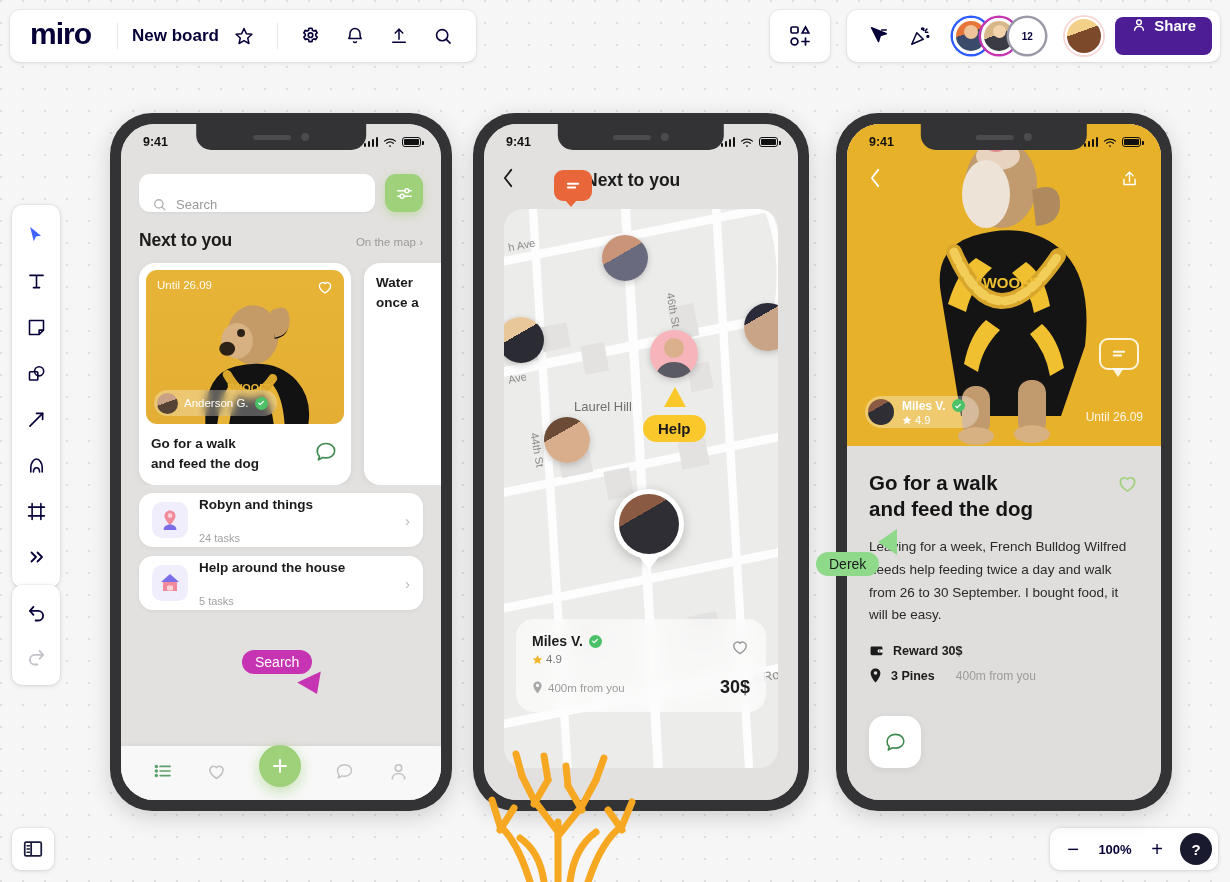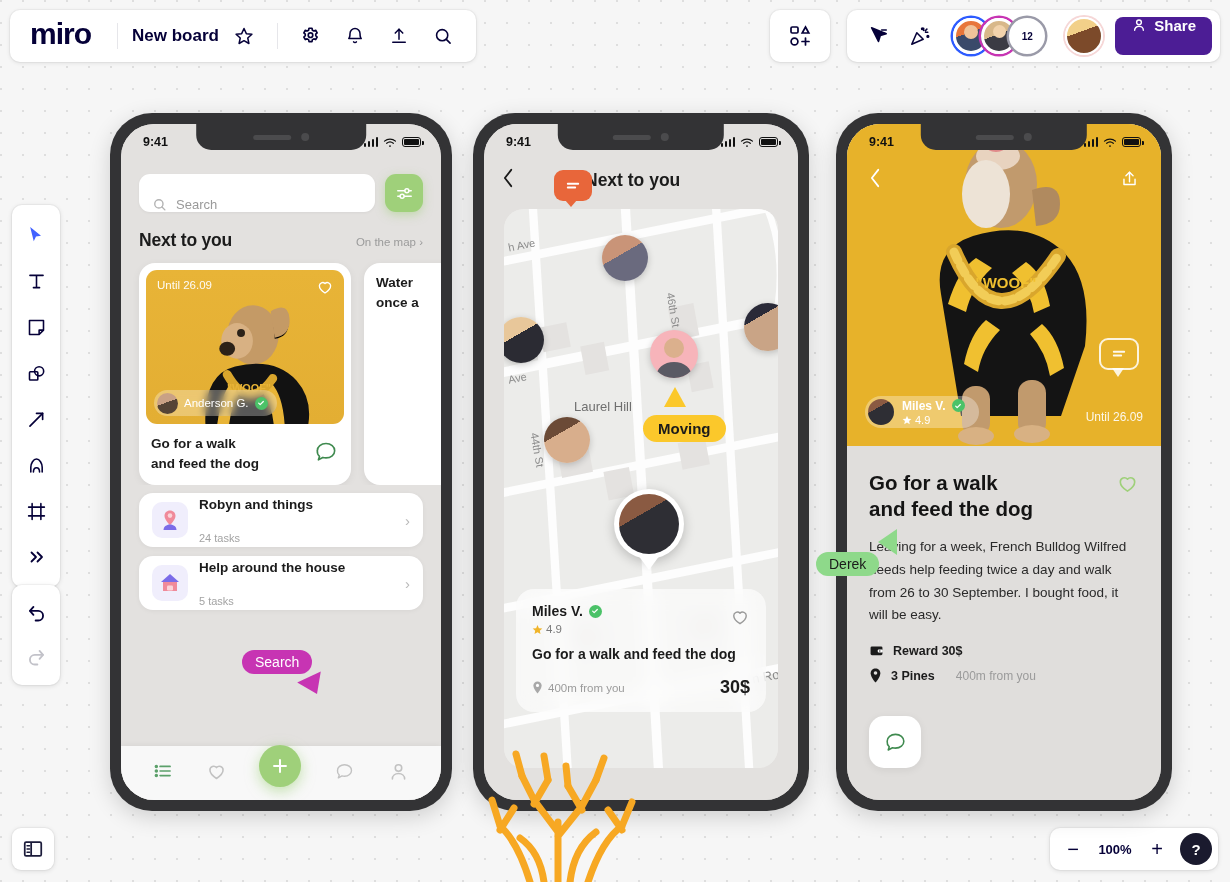--- a/index.html
+++ b/index.html
@@ -704,21 +704,21 @@
           <div class="mav" style="left:146px; top:121px; width:48px; height:48px; background:#f7b4ba;">
             <svg width="48" height="48" viewBox="0 0 48 48">
                 <circle cx="24" cy="18" r="10" fill="#dbb08d"></circle>
                 <path d="M6 48c0-10 8-16 18-16s18 6 18 16z" fill="#5a5a64"></path>
               </svg>
           </div>
           <div class="mav" style="left:40px; top:208px; width:46px; height:46px; background:linear-gradient(150deg,#6b4a36 35%,#d8ae8c 35%);"></div>
 
           <div class="nav-arrow" style="left:160px; top:178px;"></div>
 
-          <div class="robyn-chip" style="left:139px; top:206px;">Moving</div>
+          <div class="robyn-chip" style="left:139px; top:206px;">Help</div>
 
           <div class="pin-big" style="left:110px; top:280px;">
             <div style="background:linear-gradient(150deg,#8a5a42 35%,#2e2e34 35%);"></div>
           </div>
 
           <div class="bottom-card">
             <div class="bc-row1">
               <div>
                 <div class="bc-name">
                   <span>Miles V.</span>
@@ -734,21 +734,20 @@
                     </svg>
                   <span>4.9</span>
                 </div>
               </div>
               <span>
                 <svg width="20" height="20" viewBox="0 0 24 24" fill="none" stroke="#9a9a9a" stroke-width="1.7" stroke-linejoin="round">
                   <path d="M12 20s-7.5-4.7-7.5-9.6A4.3 4.3 0 0 1 12 7.5a4.3 4.3 0 0 1 7.5 2.9C19.5 15.3 12 20 12 20z"></path>
                 </svg>
               </span>
             </div>
-            <div class="bc-title">Go for a walk and feed the dog</div>
             <div class="bc-row2">
               <span class="bc-dist">
                 <svg width="11" height="13" viewBox="0 0 24 28" fill="#a8a8a8">
                     <path d="M12 1c5 0 9 3.8 9 8.6C21 17 12 27 12 27S3 17 3 9.6C3 4.8 7 1 12 1z"></path>
                     <circle cx="12" cy="9.4" r="3.4" fill="#fff"></circle>
                   </svg>
                 <span>400m from you</span>
               </span>
               <span class="bc-price">30$</span>
             </div>

